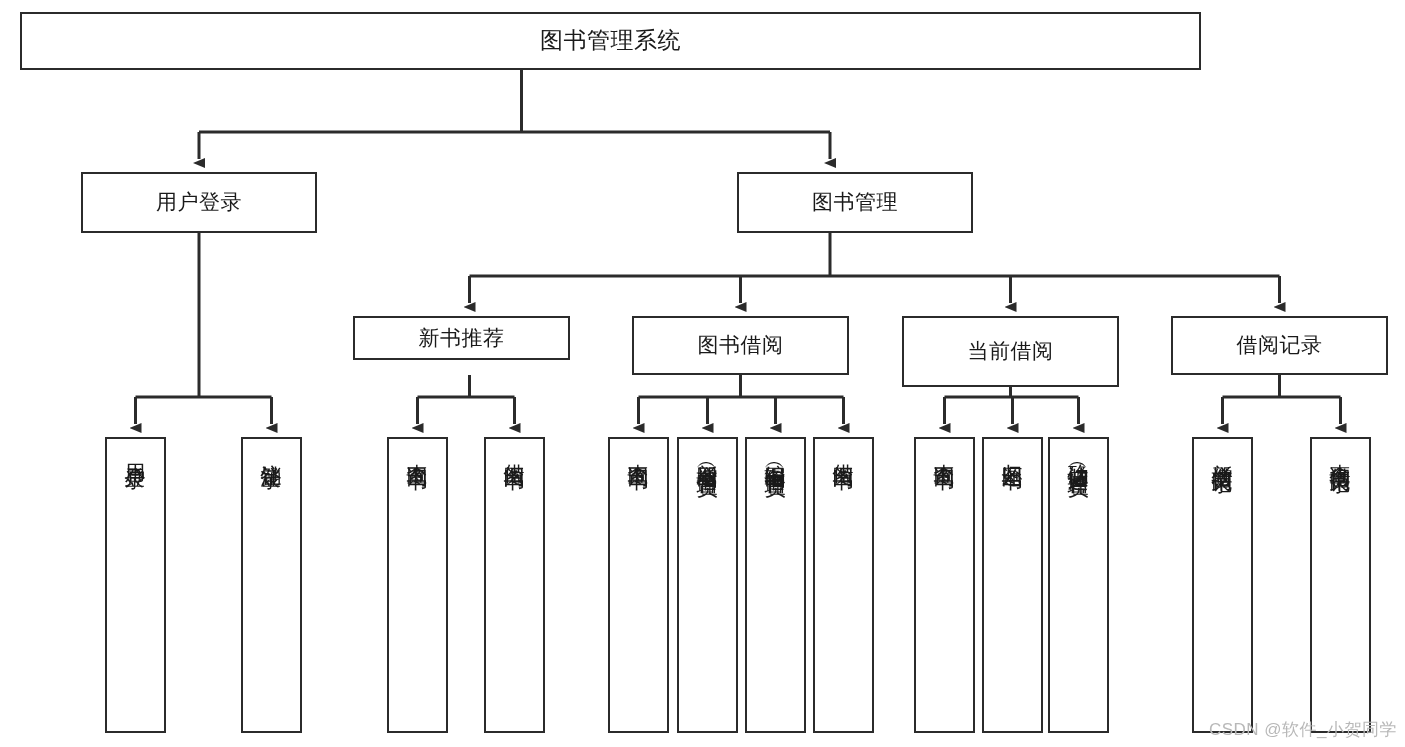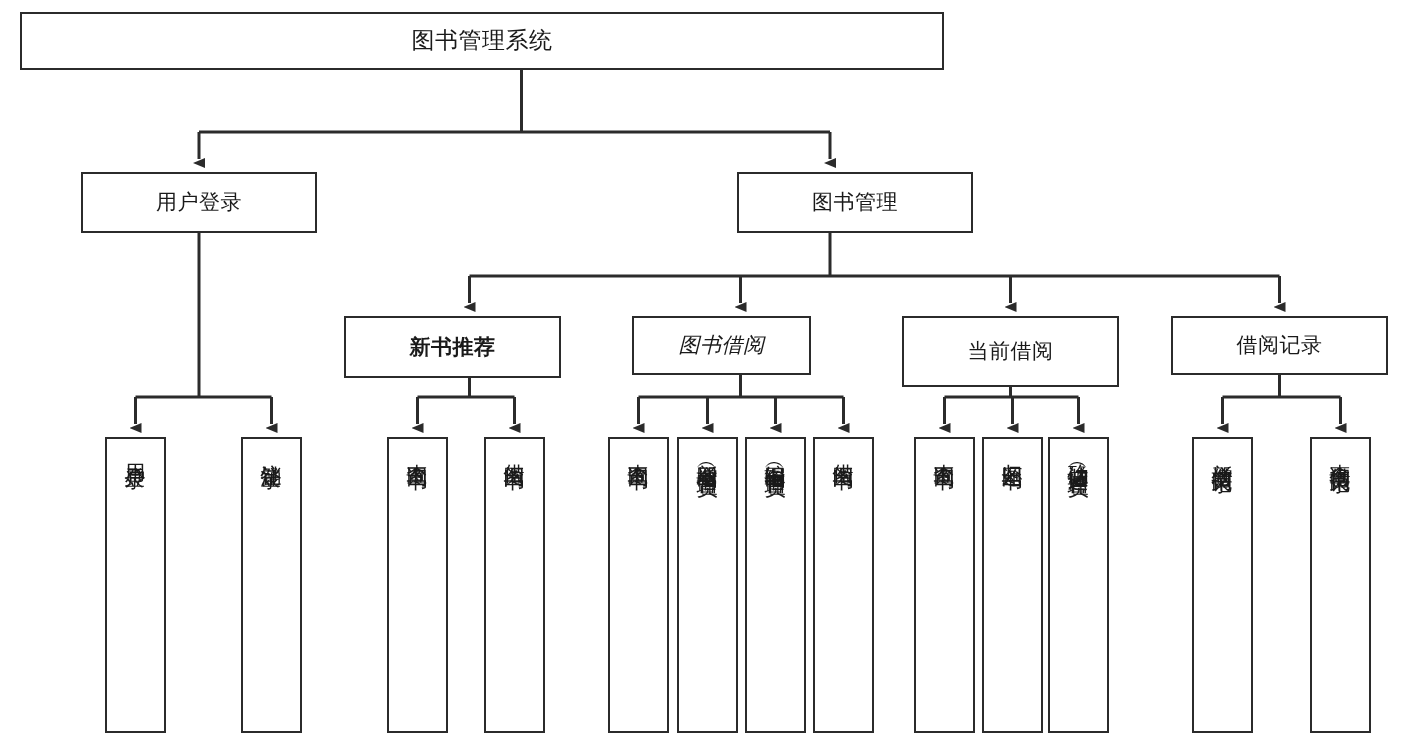--- a/index.html
+++ b/index.html
@@ -114,33 +114,33 @@
         <path d="M1012.5,397 L1012.5,424" marker-end="url(#arrow)"></path>
         <path d="M1078.5,397 L1078.5,424" marker-end="url(#arrow)"></path>
         <path d="M1279.5,375 L1279.5,397"></path>
         <path d="M1222.5,397 L1340.5,397"></path>
         <path d="M1222.5,397 L1222.5,424" marker-end="url(#arrow)"></path>
         <path d="M1340.5,397 L1340.5,424" marker-end="url(#arrow)"></path>
       </g>
   </svg>
 
   <div id="node-layer">
-      <div class="node horizontal title" style="left: 20px; top: 12px; width: 924px; height: 58px;">
+      <div class="node horizontal title" style="left: 20px; top: 12px; width: 1181px; height: 58px;">
         <span class="label">图书管理系统</span>
       </div>
       <div class="node horizontal" style="left: 81px; top: 172px; width: 236px; height: 61px;">
         <span class="label">用户登录</span>
       </div>
       <div class="node horizontal" style="left: 712px; top: 172px; width: 236px; height: 61px; margin-left: 25px;">
         <span class="label">图书管理</span>
       </div>
-      <div class="node horizontal" style="left: 344px; top: 316px; width: 217px; height: 62px; font-weight: bold;">
+      <div class="node horizontal" style="left: 353px; top: 316px; width: 217px; height: 44px;">
         <span class="label">新书推荐</span>
       </div>
-      <div class="node horizontal" style="left: 632px; top: 316px; width: 179px; height: 59px; font-style: italic;">
+      <div class="node horizontal" style="left: 632px; top: 316px; width: 217px; height: 59px;">
         <span class="label">图书借阅</span>
       </div>
       <div class="node horizontal" style="left: 902px; top: 316px; width: 217px; height: 71px;">
         <span class="label">当前借阅</span>
       </div>
       <div class="node horizontal" style="left: 1171px; top: 316px; width: 217px; height: 59px;">
         <span class="label">借阅记录</span>
       </div>
       <div class="node vertical" style="left: 105px; top: 437px; width: 61px; height: 296px;">
         <span class="label">用户登录</span>
@@ -176,13 +176,14 @@
         <span class="label">确认归还（管理员）</span>
       </div>
       <div class="node vertical" style="left: 1192px; top: 437px; width: 61px; height: 296px;">
         <span class="label">新增借阅记录</span>
       </div>
       <div class="node vertical" style="left: 1310px; top: 437px; width: 61px; height: 296px;">
         <span class="label">查询借阅记录</span>
       </div>
     </div>
 
+  <div class="watermark">CSDN @软件_小贺同学</div>
 </div>
 
 </body></html>

